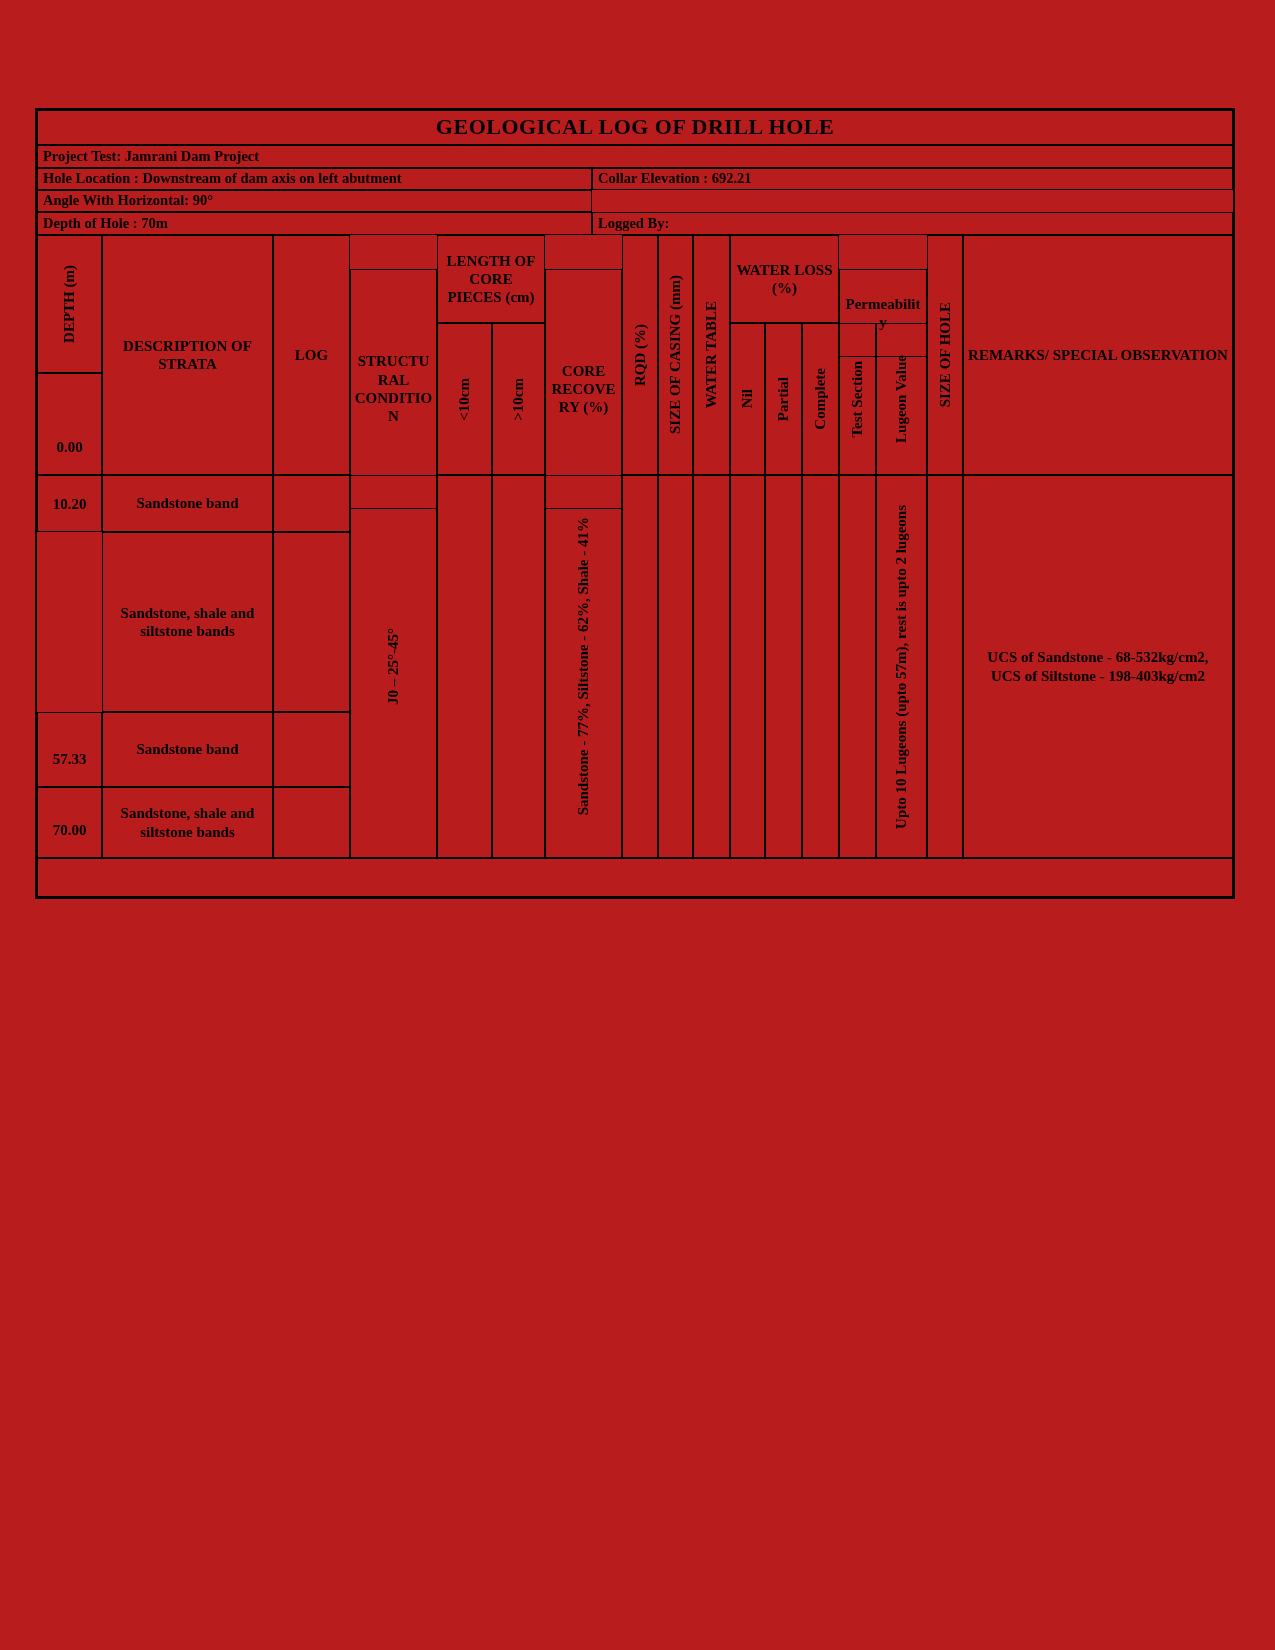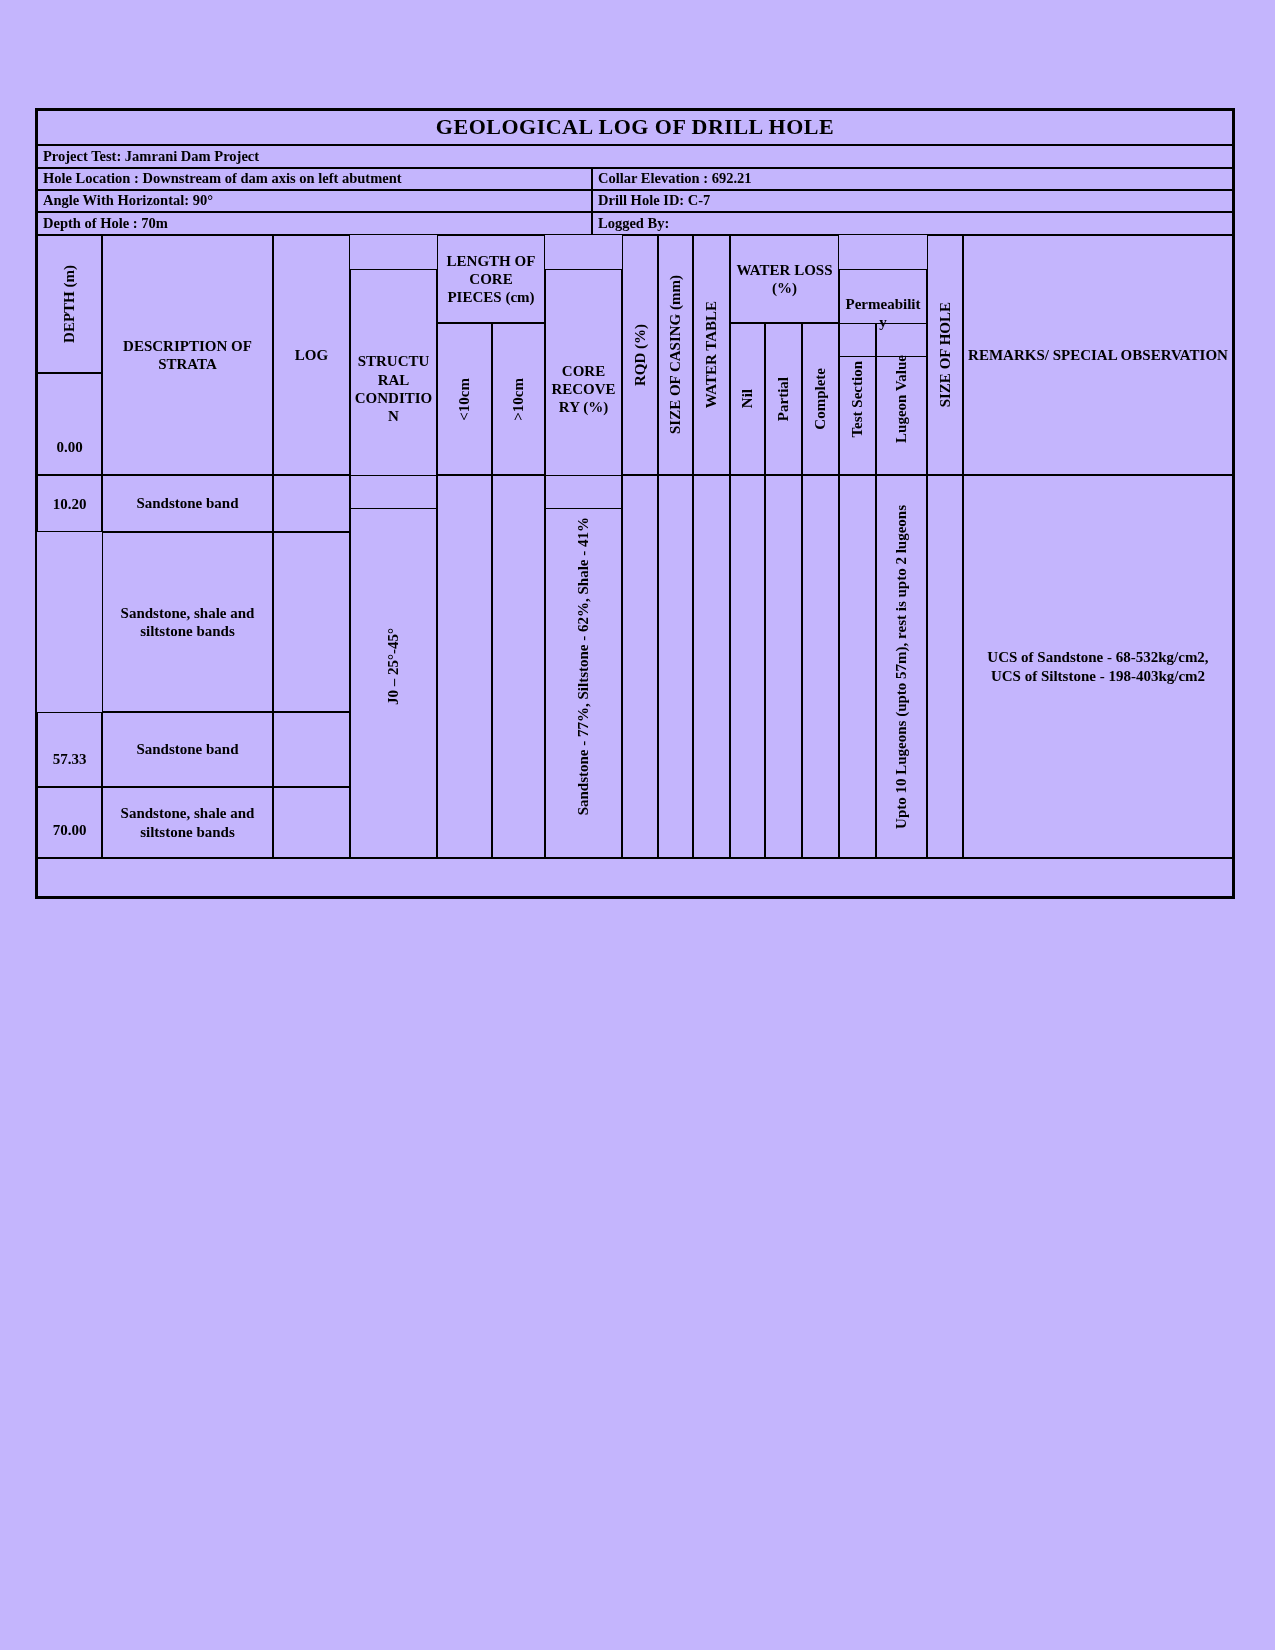--- a/index.html
+++ b/index.html
@@ -1,17 +1,17 @@
 <!DOCTYPE html>
 <html><head>
 <meta charset="utf-8">
 <style>
   html,body { margin:0; padding:0; background:#ffffff; }
   .page {
-    position:relative; width:1275px; height:1650px; background:#c4b5fd;
+    position:relative; width:1275px; height:1650px; background:#b91c1c;
     font-family:"Liberation Serif", serif; color:#000; font-weight:bold;
   }
   .frame {
     position:absolute; left:35px; top:108px; width:1200px; height:791px;
     border:2px solid #000; box-sizing:border-box;
   }
   .c {
     position:absolute; box-sizing:border-box; border:1px solid #000;
     display:flex; align-items:center; justify-content:center;
     text-align:center; line-height:1.22; font-size:15px; padding:1px 3px;
@@ -29,21 +29,20 @@
 <body>
 
 <div class="page">
   <div class="frame">
 
     <div class="c title-cell" style="left:0;top:0;width:1196px;height:35px">GEOLOGICAL LOG OF DRILL HOLE</div>
     <div class="c info left" style="left:0;top:35px;width:1196px;height:23px">Project Test: Jamrani Dam Project</div>
     <div class="c info left" style="left:0;top:58px;width:555px;height:22px">Hole Location : Downstream of dam axis on left abutment</div>
     <div class="c info left" style="left:555px;top:58px;width:641px;height:22px">Collar Elevation : 692.21</div>
     <div class="c info left" style="left:0;top:80px;width:555px;height:22px">Angle With Horizontal:  90°</div>
-    <div class="c info left" style="left:555px;top:80px;width:641px;height:22px">Drill Hole ID: C-7</div>
     <div class="c info left" style="left:0;top:102px;width:555px;height:23px">Depth of Hole : 70m</div>
     <div class="c info left" style="left:555px;top:102px;width:641px;height:23px">Logged By:</div>
 
     <div class="c" style="left:0;top:125px;width:65px;height:138px">
       <span class="vt">DEPTH (m)</span>
     </div>
     <div class="c bottom" style="left:0;top:263px;width:65px;height:102px">0.00</div>
     <div class="c" style="left:65px;top:125px;width:171px;height:240px">DESCRIPTION OF STRATA</div>
     <div class="c" style="left:236px;top:125px;width:77px;height:240px">LOG</div>
     <div class="c" style="left:400px;top:125px;width:108px;height:88px">LENGTH OF CORE PIECES (cm)</div>

